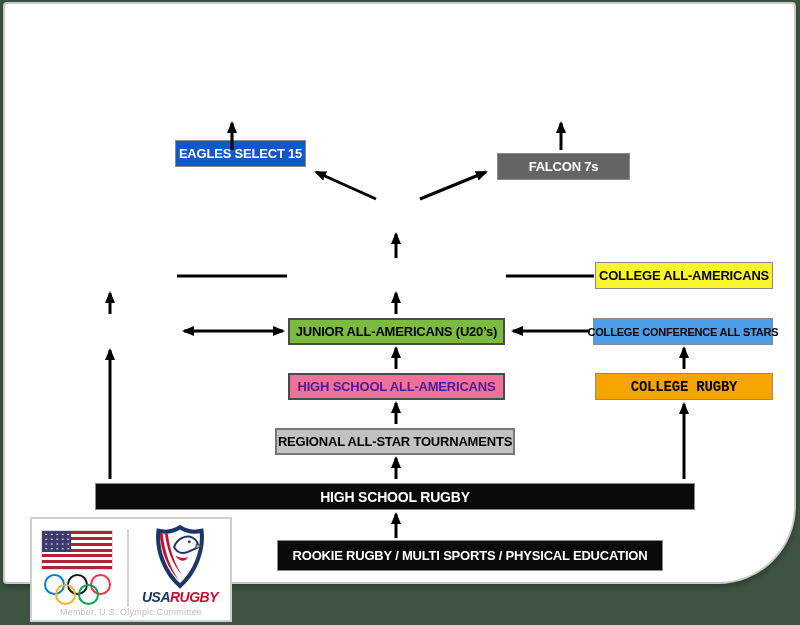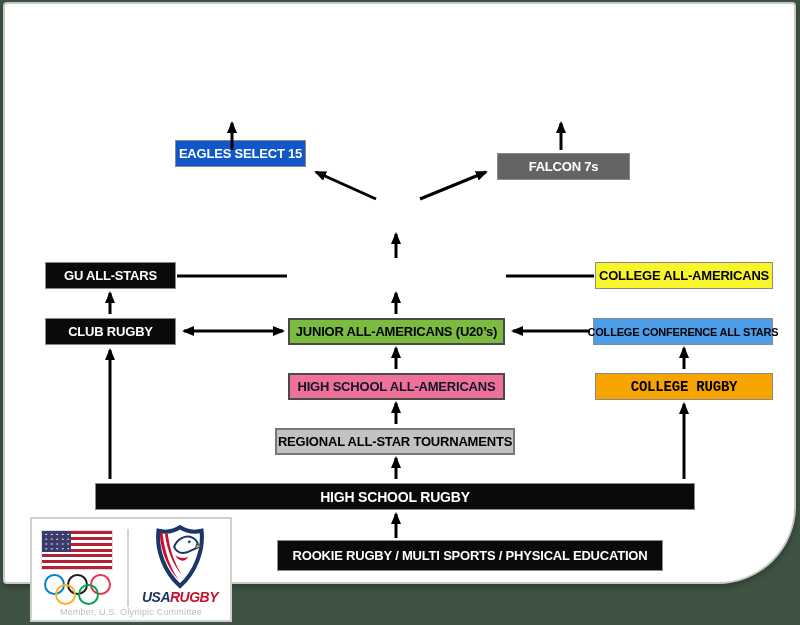--- a/index.html
+++ b/index.html
@@ -77,32 +77,30 @@
 
   <div id="card"></div>
 
 
 
   <div class="node" style="left: 175px; top: 140px; width: 131px; height: 27px; background-color: rgb(18, 87, 201); color: rgb(255, 255, 255);">EAGLES SELECT 15</div>
 
   <div class="node" style="left: 497px; top: 153px; width: 133px; height: 27px; background-color: rgb(100, 100, 100); color: rgb(255, 255, 255);">FALCON 7s</div>
 
 
-  <div class="node" style="left: 45px; top: 262px; width: 131px; height: 27px; background-color: rgb(10, 10, 10); color: rgb(255, 255, 255);">GU ALL-STARS</div>
 
 
   <div class="node" style="left: 595px; top: 262px; width: 178px; height: 27px; background-color: rgb(248, 245, 42); color: rgb(0, 0, 0);">COLLEGE ALL-AMERICANS</div>
 
-  <div class="node" style="left: 45px; top: 318px; width: 131px; height: 27px; background-color: rgb(10, 10, 10); color: rgb(255, 255, 255);">CLUB RUGBY</div>
 
   <div class="node b-dark" style="left: 288px; top: 318px; width: 217px; height: 27px; background-color: rgb(122, 187, 64); color: rgb(0, 0, 0);">JUNIOR ALL-AMERICANS (U20’s)</div>
 
   <div class="node" style="left: 593px; top: 318px; width: 180px; height: 27px; font-size: 11px; background-color: rgb(77, 158, 232); color: rgb(0, 0, 0);">COLLEGE CONFERENCE ALL STARS</div>
 
-  <div class="node b-dark" style="left: 288px; top: 373px; width: 217px; height: 27px; background-color: rgb(239, 112, 152); color: #0f172a;">HIGH SCHOOL ALL-AMERICANS</div>
+  <div class="node b-dark" style="left: 288px; top: 373px; width: 217px; height: 27px; background-color: rgb(239, 112, 152); color: #4c1d95;">HIGH SCHOOL ALL-AMERICANS</div>
 
   <div class="node" style="left: 595px; top: 373px; width: 178px; height: 27px; font-size: 14px; background-color: rgb(247, 163, 0); color: rgb(0, 0, 0); font-family: Liberation Mono, monospace;">COLLEGE RUGBY</div>
 
   <div class="node b-med" style="left: 275px; top: 428px; width: 240px; height: 27px; background-color: rgb(194, 194, 194); color: rgb(0, 0, 0);">REGIONAL ALL-STAR TOURNAMENTS</div>
 
   <div class="node" style="left: 95px; top: 483px; width: 600px; height: 27px; font-size: 14px; background-color: rgb(10, 10, 10); color: rgb(255, 255, 255);">HIGH SCHOOL RUGBY</div>
 
   <div class="node" style="left: 277px; top: 540px; width: 386px; height: 31px; background-color: rgb(10, 10, 10); color: rgb(255, 255, 255);">ROOKIE RUGBY / MULTI SPORTS / PHYSICAL EDUCATION</div>
 
   <svg id="edges" width="800" height="625" viewBox="0 0 800 625">

